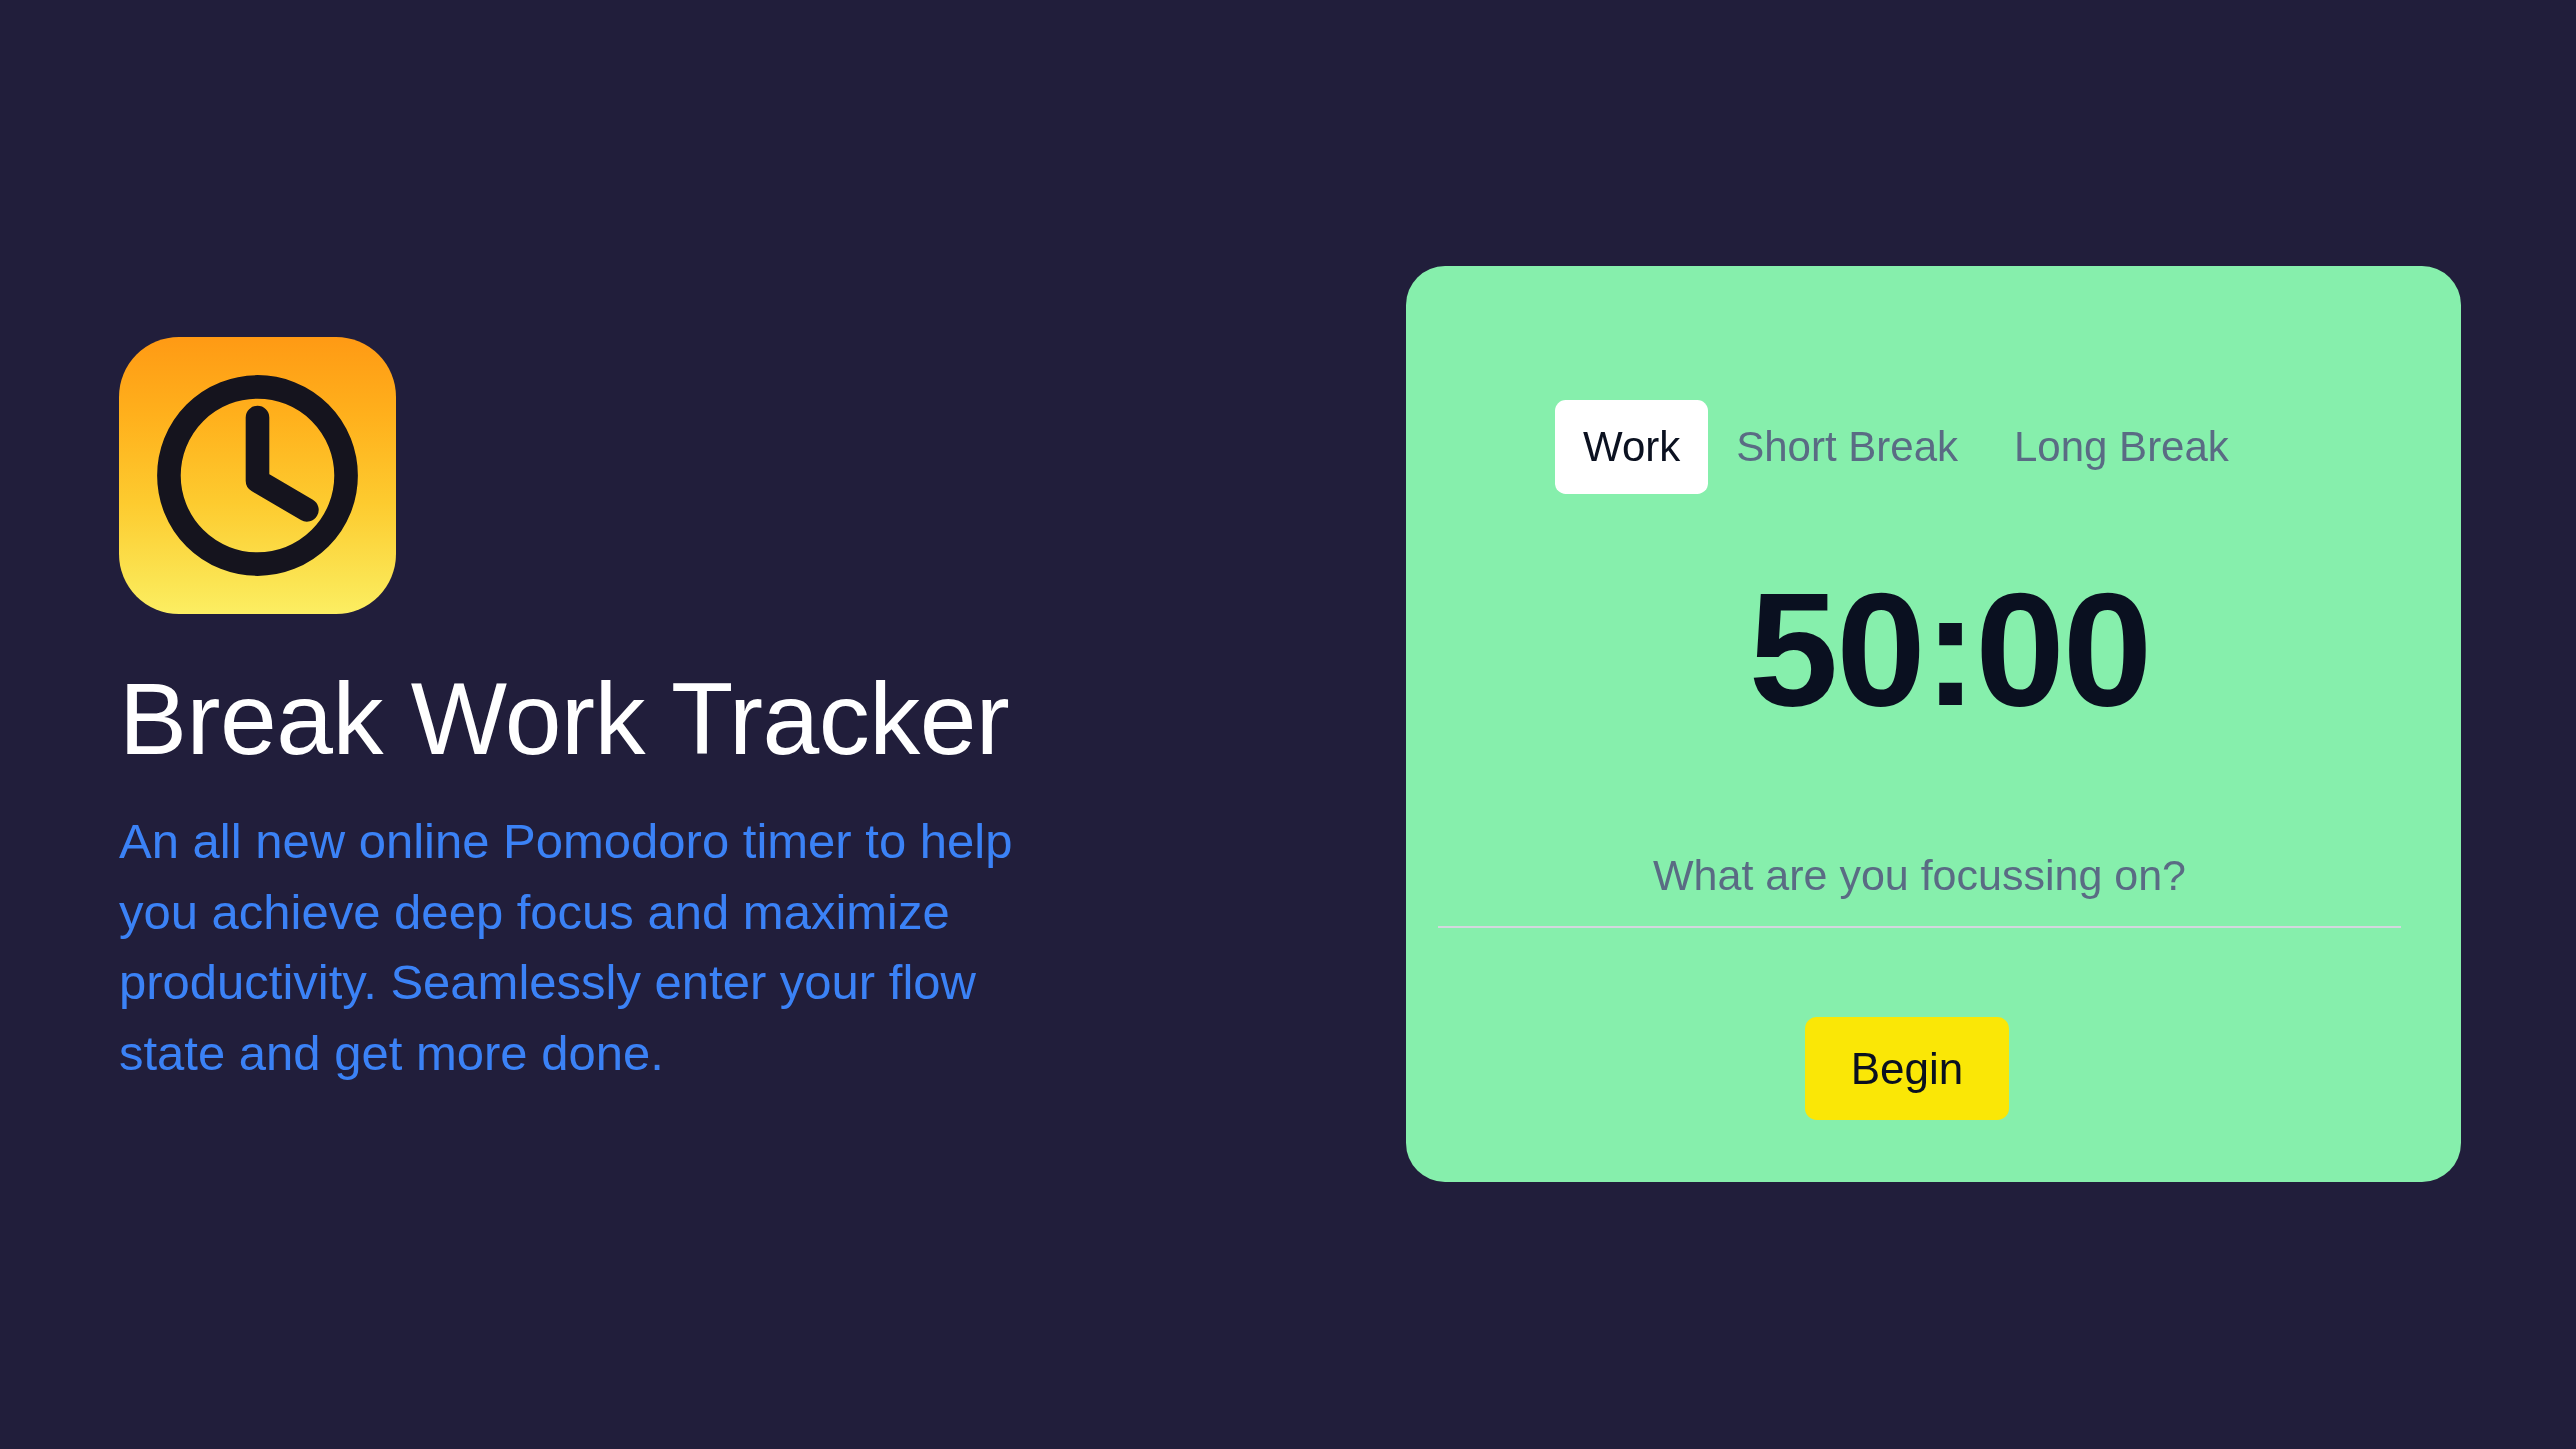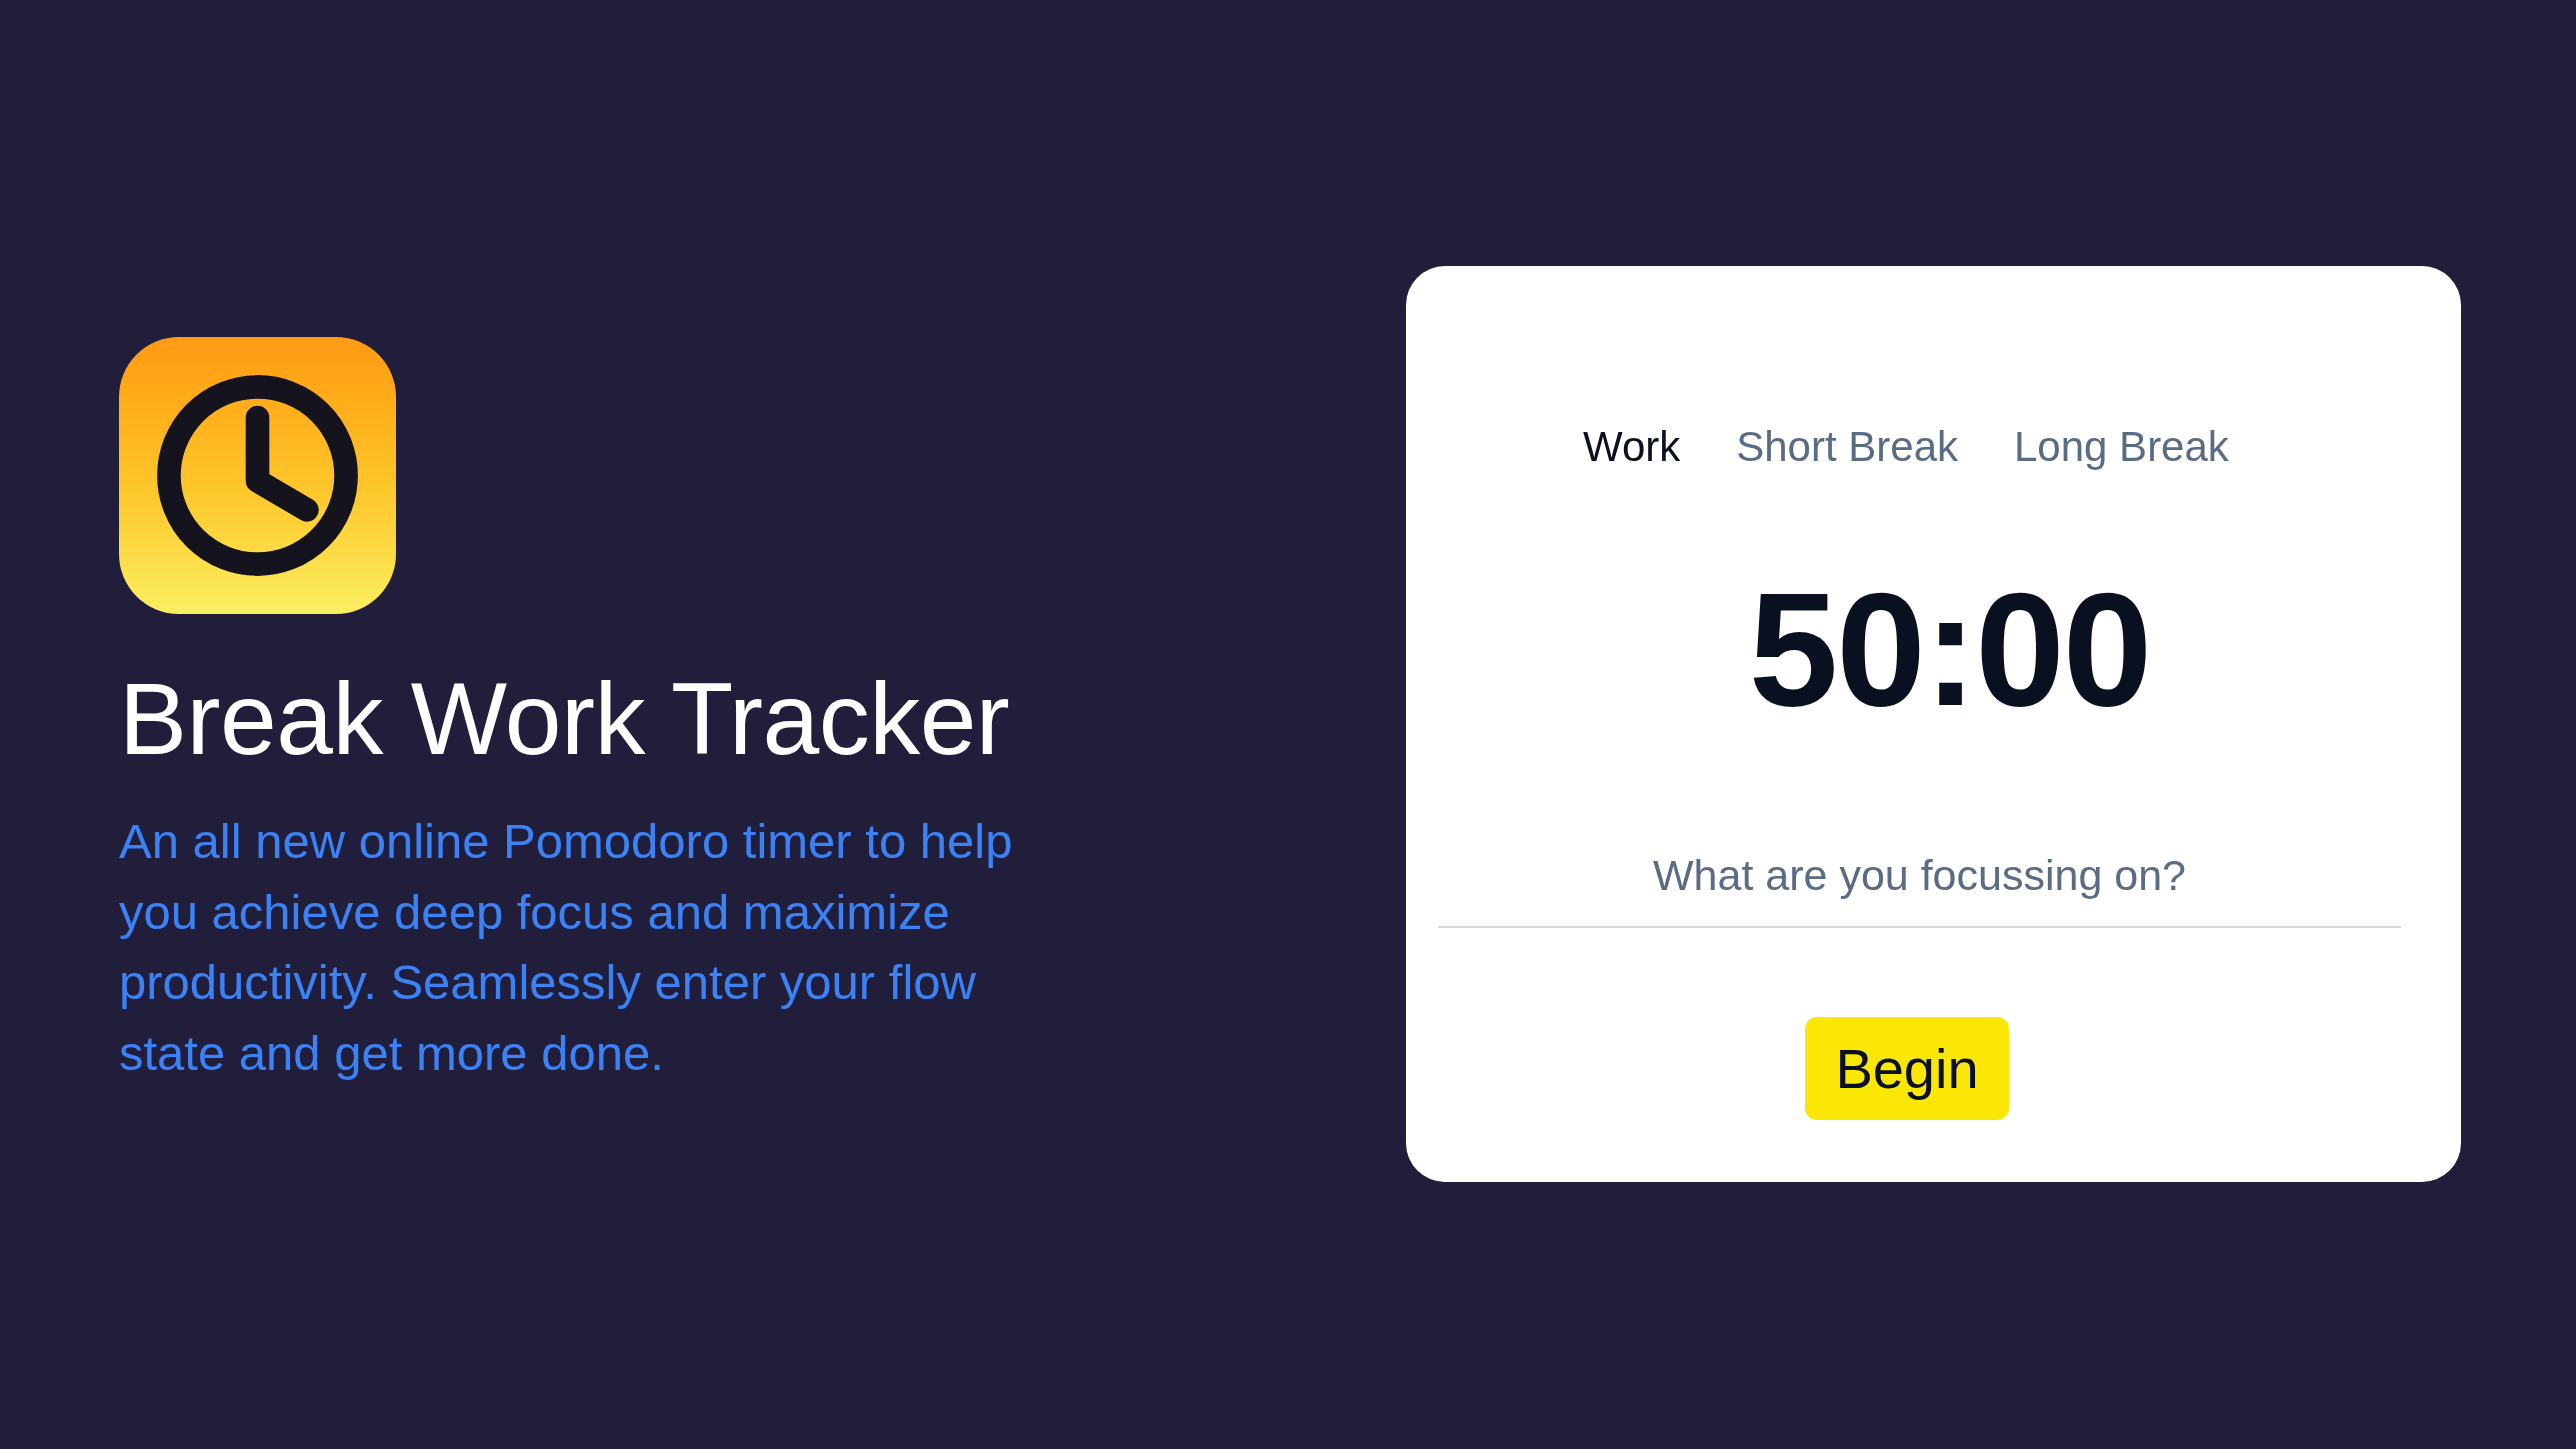--- a/index.html
+++ b/index.html
@@ -48,21 +48,21 @@
     line-height:1.44;
     font-weight:400;
     color:#3b82f6;
   }
 
   
   .timer-card {
     position:absolute;
     left:1406px; top:266px;
     width:1055px; height:916px;
-    background:#ffffff;
+    background:#86efac;
     border-radius:39px;
   }
 
   .tabs {
     position:absolute;
     left:149px; top:134px;
     display:flex;
     align-items:center;
     gap:0px;
   }
@@ -117,21 +117,21 @@
 
   .begin-button {
     position:absolute;
     left:399px; top:751px;
     width:204px; height:103px;
     background:#FAE706;
     color:#0A1020;
     border:none;
     border-radius:11.8px;
     font-family:"Liberation Sans", sans-serif;
-    font-size:56px;
+    font-size:44px;
     line-height:1;
     cursor:pointer;
   }
 </style>
 </head>
 <body>
 
 <div class="stage">
 
   <div class="hero">

